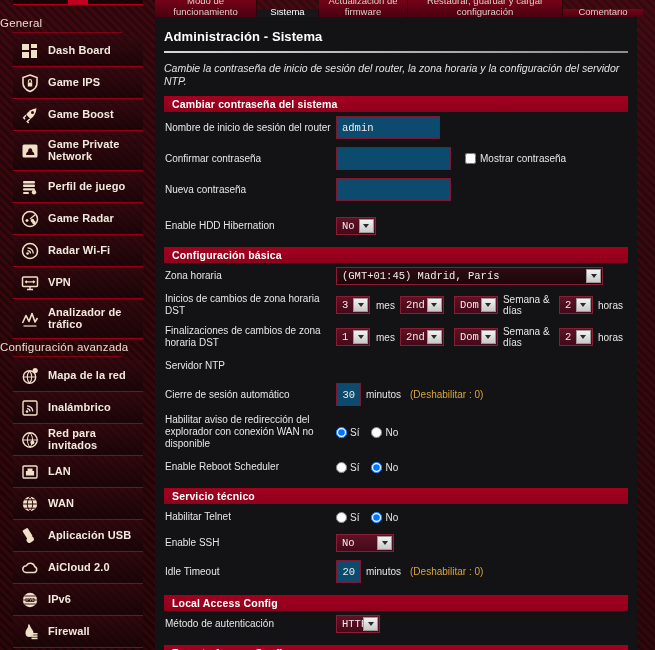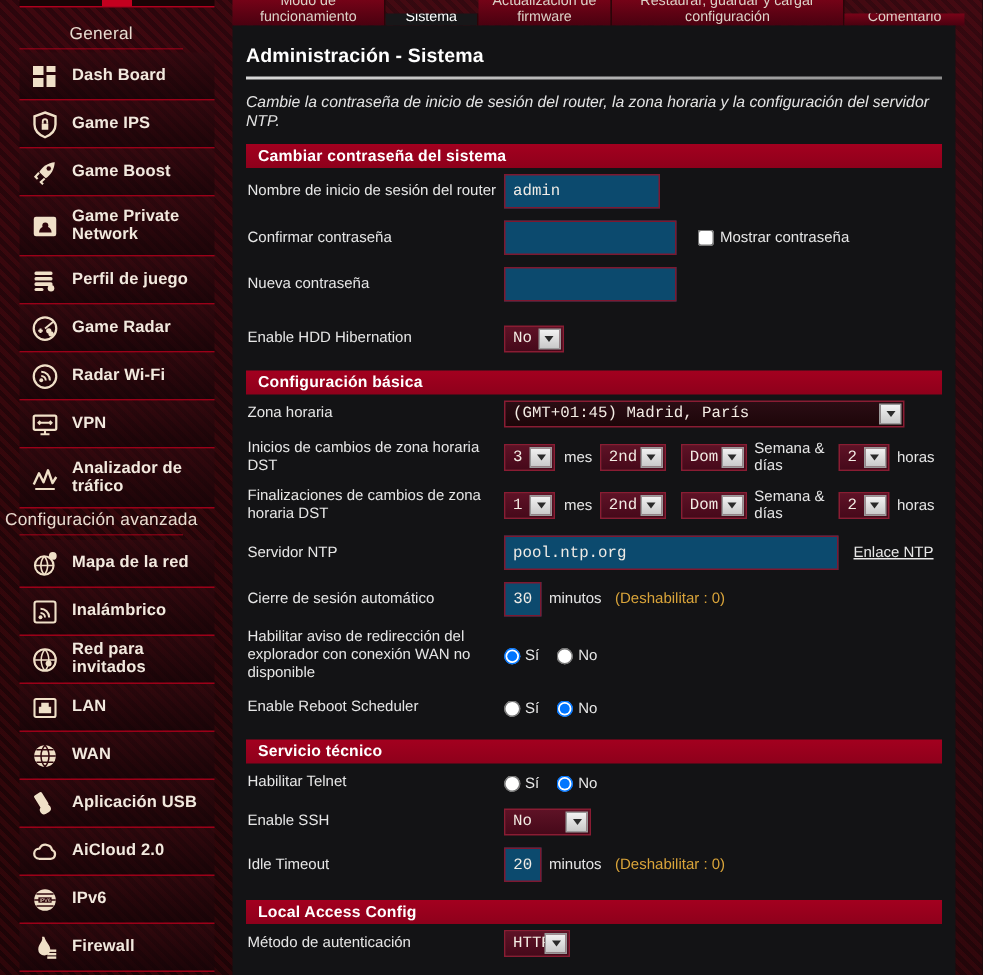--- a/index.html
+++ b/index.html
@@ -30,21 +30,21 @@
     position: absolute; left: 13px; top: 0px; width: 130px; height: 5px;
     background: #1a0305;
     border-bottom: 1px solid #b0001e;
   }
   .sb-top-bar .nub {
     position: absolute; left: 50%; top: 0; margin-left: -10px;
     width: 20px; height: 4px; background: #c3001f;
   }
   .sb-group-title {
     position: absolute; left: 0; width: 135px;
-    text-align: center; color: #e8dcd0;
+    color: #e8dcd0;
     font-size: 11.5px; letter-spacing: .2px;
   }
   #grp-general { top: 17px; }
   #grp-advanced { top: 341px; }
   .sb-group-title::after {
     content: ""; position: absolute; left: 13px; right: 13px; bottom: -4px;
     height: 1px; background: rgba(190,0,30,.55);
   }
 
   .sb-list { position: absolute; left: 13px; width: 130px; }
@@ -149,21 +149,21 @@
     color: #f0ece6;
     font-family: "Liberation Mono", monospace;
     font-size: 10.5px;
     height: 23px;
     padding: 0 5px;
     outline: none;
   }
   .txtbox.w-login  { width: 104px; }
   .txtbox.w-pass   { width: 115px; }
   .txtbox.w-ntp    { width: 223px; }
-  .txtbox.w-num    { width: 25px; text-align: center; }
+  .txtbox.w-num    { width: 25px; text-align: right; }
 
   .selbox {
     position: relative;
     display: inline-flex; align-items: center;
     height: 18px;
     background: linear-gradient(180deg, #5e1226 0%, #46091a 100%);
     border: 1px solid #8a1c33;
     color: #f3ece4;
     font-family: "Liberation Mono", monospace;
     font-size: 10.5px;
@@ -584,24 +584,20 @@
           <span class="arrow">
               <i></i>
             </span>
         </div>
         <span class="unit">horas</span>
       </div>
     </div>
 
     <div class="row">
       <div class="rlabel">Servidor NTP</div>
-      <div class="rfield">
-        <input class="txtbox w-ntp" type="text" value="pool.ntp.org" style="">
-        <a class="link">Enlace NTP</a>
-      </div>
     </div>
 
     <div class="row">
       <div class="rlabel">Cierre de sesión automático</div>
       <div class="rfield">
         <input class="txtbox w-num" type="text" value="30" style="">
         <span class="unit">minutos</span>
         <span class="hint">(Deshabilitar : 0)</span>
       </div>
     </div>

